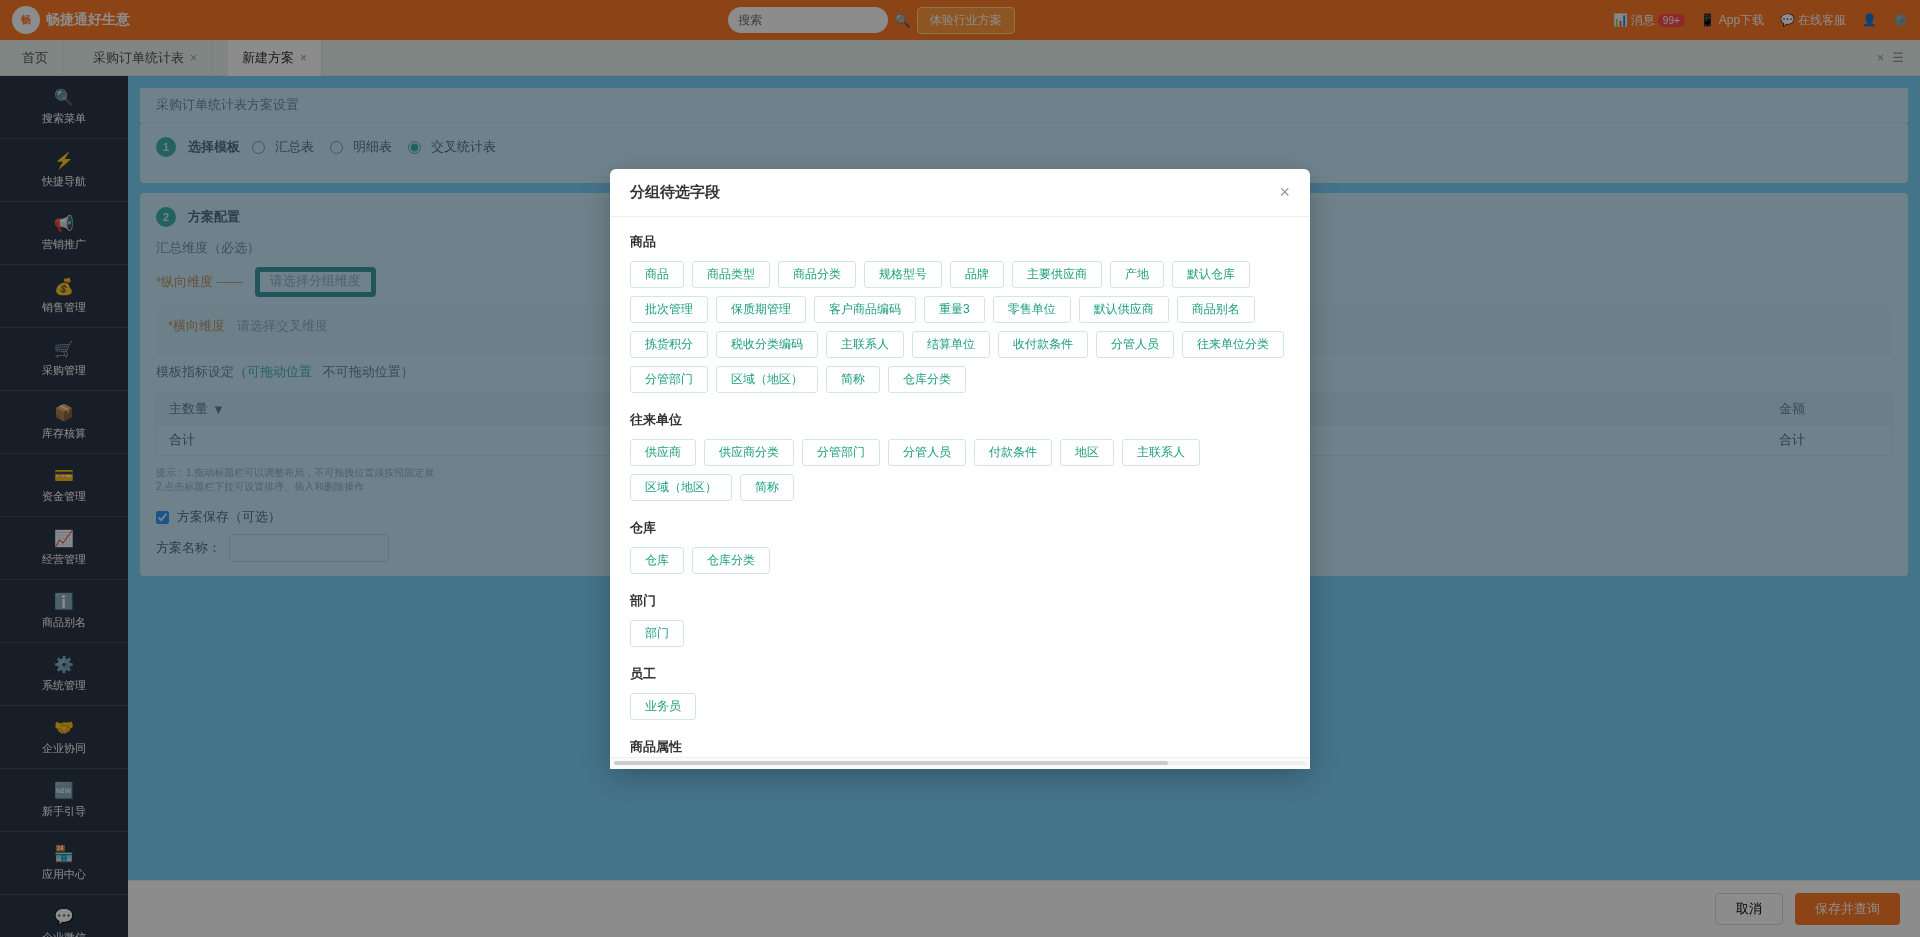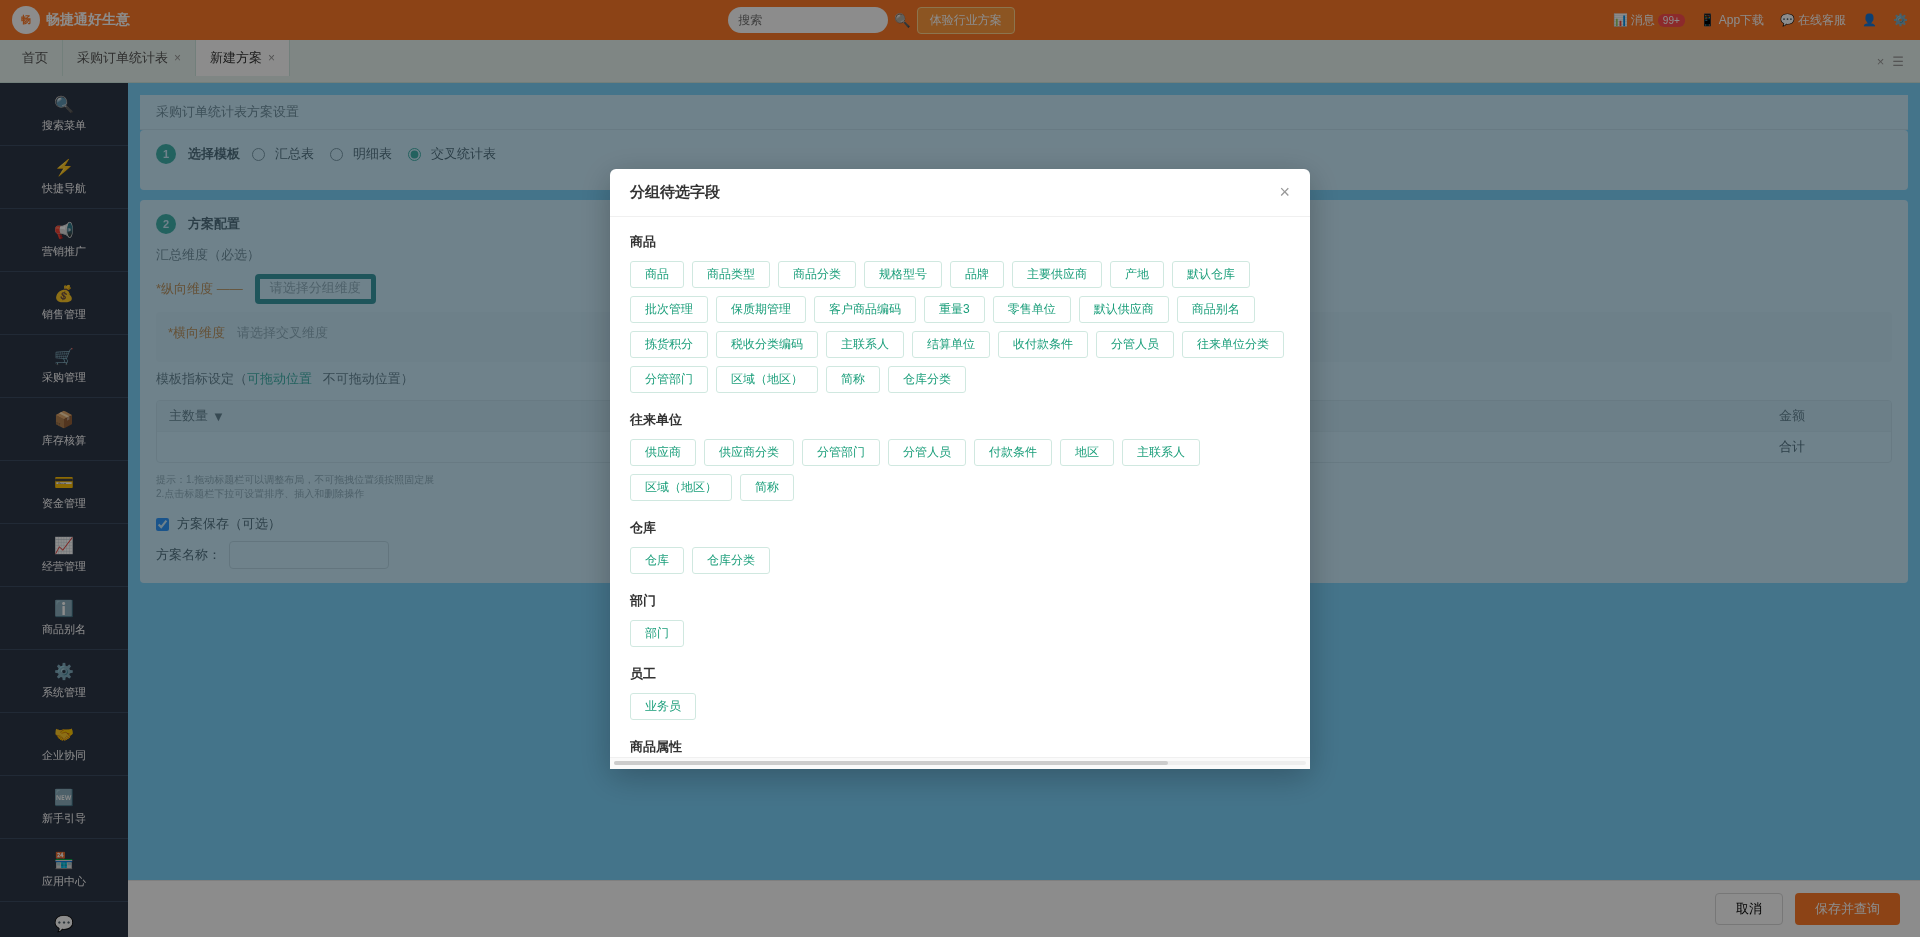--- a/index.html
+++ b/index.html
@@ -20,25 +20,26 @@
     .header-search { display: flex; align-items: center; gap: 6px; }
     .header-search input { height: 26px; width: 160px; border: none; border-radius: 13px; padding: 0 10px; font-size: 12px; outline: none; }
     .header-search .search-btn { background: none; border: none; color: white; cursor: pointer; }
     .header-right { display: flex; align-items: center; gap: 16px; color: white; font-size: 12px; }
     .header-right span { cursor: pointer; display: flex; align-items: center; gap: 3px; }
     .badge { background: #ff4d4f; color: white; border-radius: 6px; font-size: 10px; padding: 1px 5px; }
     .experience-btn { background: #ff9c3e; border: 1px solid #ffd591; color: white; padding: 4px 12px; border-radius: 4px; cursor: pointer; font-size: 12px; }
 
     
     .tab-bar {
-      height: 43px;
+      height: 36px;
       background: #e8f4f0;
       display: flex;
+      align-items: center;
       padding: 0 8px;
-      gap: 0;
+      gap: 16px;
       border-bottom: 1px solid #d0e8e0;
     }
     .tab-item {
       height: 36px;
       display: flex;
       align-items: center;
       padding: 0 14px;
       cursor: pointer;
       font-size: 13px;
       color: #555;
@@ -191,21 +192,21 @@
       color: #999;
       background: white;
       cursor: pointer;
     }
 
     
     .indicator-section { margin-top: 12px; }
     .indicator-table { border: 1px solid #e8e8e8; border-radius: 4px; overflow: hidden; font-size: 13px; }
     .indicator-header { background: #f5f5f5; display: flex; padding: 6px 12px; font-weight: 500; color: #555; }
     .indicator-row { display: flex; padding: 6px 12px; border-top: 1px solid #f0f0f0; }
-    .col-name { flex: 1; text-align: center; }
+    .col-name { flex: 1; }
     .col-val { width: 100px; }
     .col-select { display: flex; align-items: center; gap: 4px; }
 
     
     .bottom-area {
       position: fixed;
       bottom: 0;
       right: 0;
       left: 128px;
       background: white;

